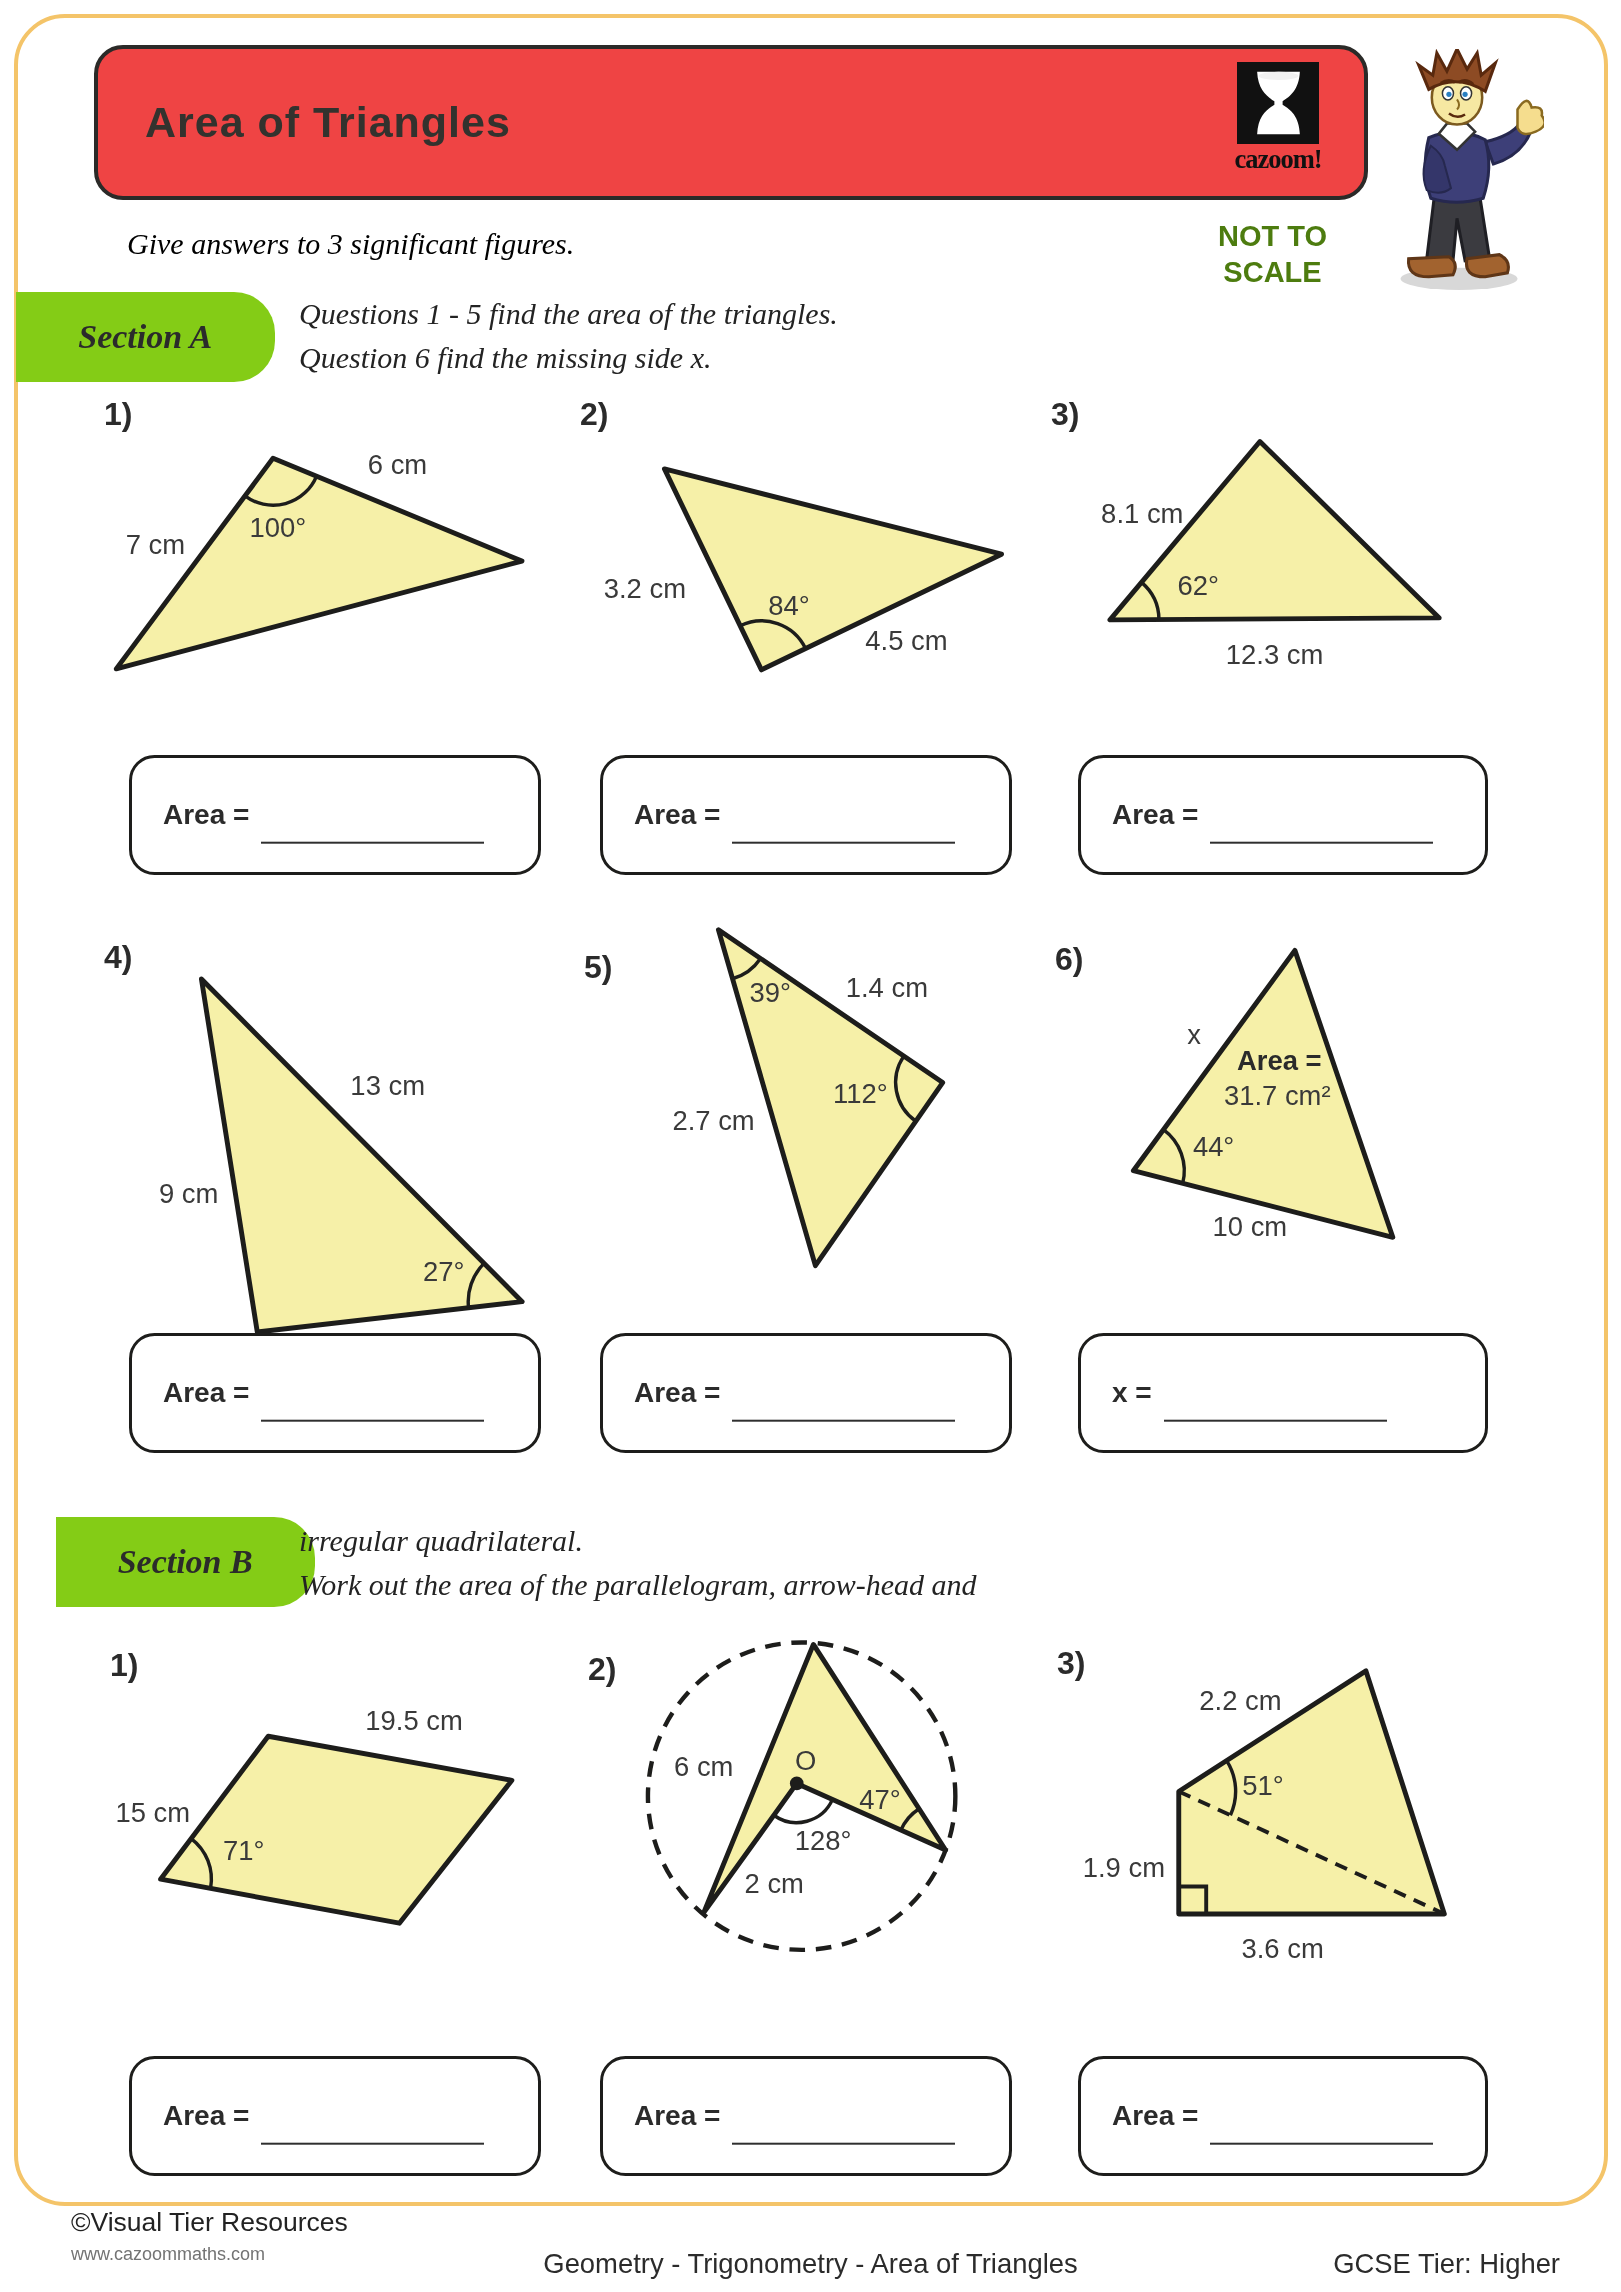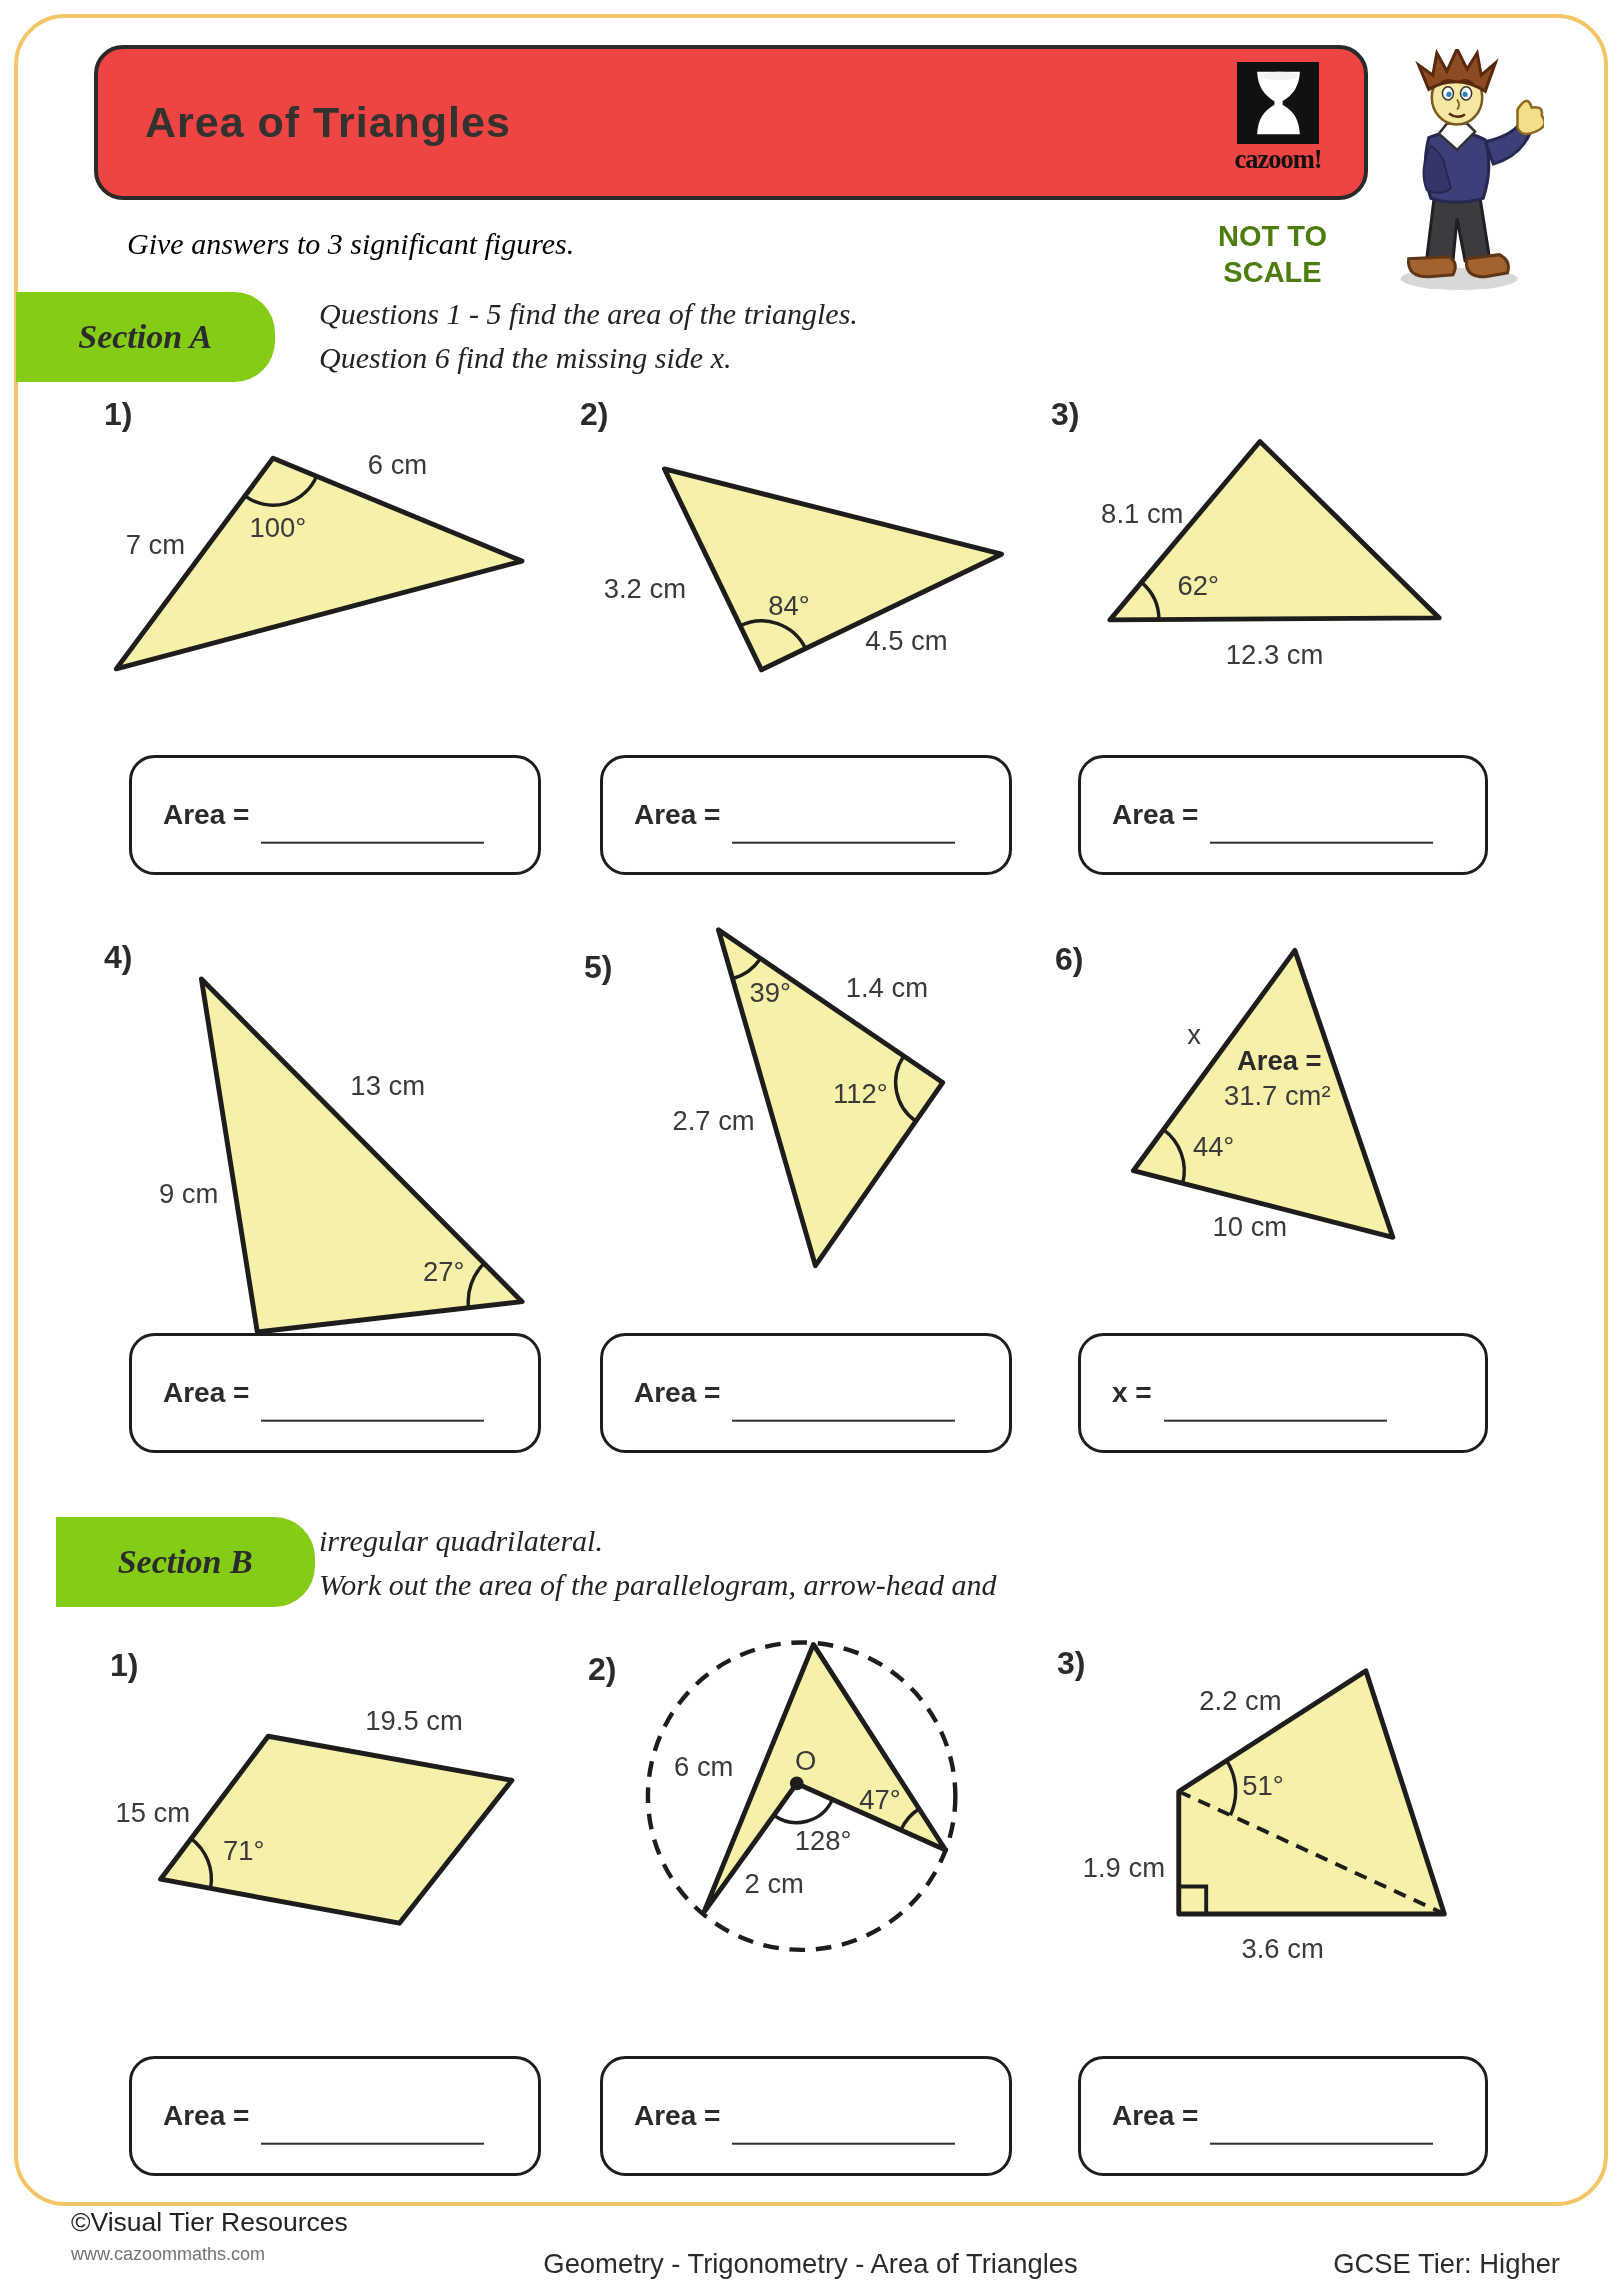--- a/index.html
+++ b/index.html
@@ -19,21 +19,21 @@
   .character { position:absolute; left:1368px; top:49px; width:176px; height:247px; }
   .intro { position:absolute; left:127px; top:227px; font-family:"Liberation Serif", serif;
     font-style:italic; font-size:30px; color:#000000;text-align:right; }
   .nts { position:absolute; left:1194px; top:218px; width:157px; text-align:center;
     font-size:29px; font-weight:bold; color:#4d7c0f; line-height:36px; }
   .section-label { position:absolute; left:15.7px; width:259px; height:90px; background:#84cc16;
     border-radius:0 41px 41px 0; display:flex; align-items:center; justify-content:center;
     font-family:"Liberation Serif", serif; font-weight:bold; font-style:italic;
     font-size:34px; color:#2b2b2b; }
   .instructions { position:absolute; left:299px; font-family:"Liberation Serif", serif;
-    font-style:italic; font-size:30px; color:#232323; line-height:44px;margin-left:20px; }
+    font-style:italic; font-size:30px; color:#232323; line-height:44px; }
   .qnum { position:absolute; font-size:32px; font-weight:bold; color:#2b2b2b; }
   .fig { position:absolute; overflow:visible; }
   .fig polygon { fill:#F6F0A8; stroke:#1d1d1b; stroke-width:5; stroke-linejoin:round; }
   .fig .arc { fill:none; stroke:#1d1d1b; stroke-width:3.5; }
   .fig text { font-family:"Liberation Sans", sans-serif; font-size:28px; fill:#3a3a3a; }
   .fig text.bold { font-weight:bold; fill:#2b2b2b; }
   .fig .dash-circle { fill:none; stroke:#1d1d1b; stroke-width:4.5; stroke-dasharray:16 11; }
   .fig .dash-line { stroke:#1d1d1b; stroke-width:4; stroke-dasharray:13 9; }
   .fig .ra-marker { fill:none; stroke:#1d1d1b; stroke-width:4; }
   .ansbox { position:absolute; width:412px; height:120px; border:3.9px solid #1d1d1b;

